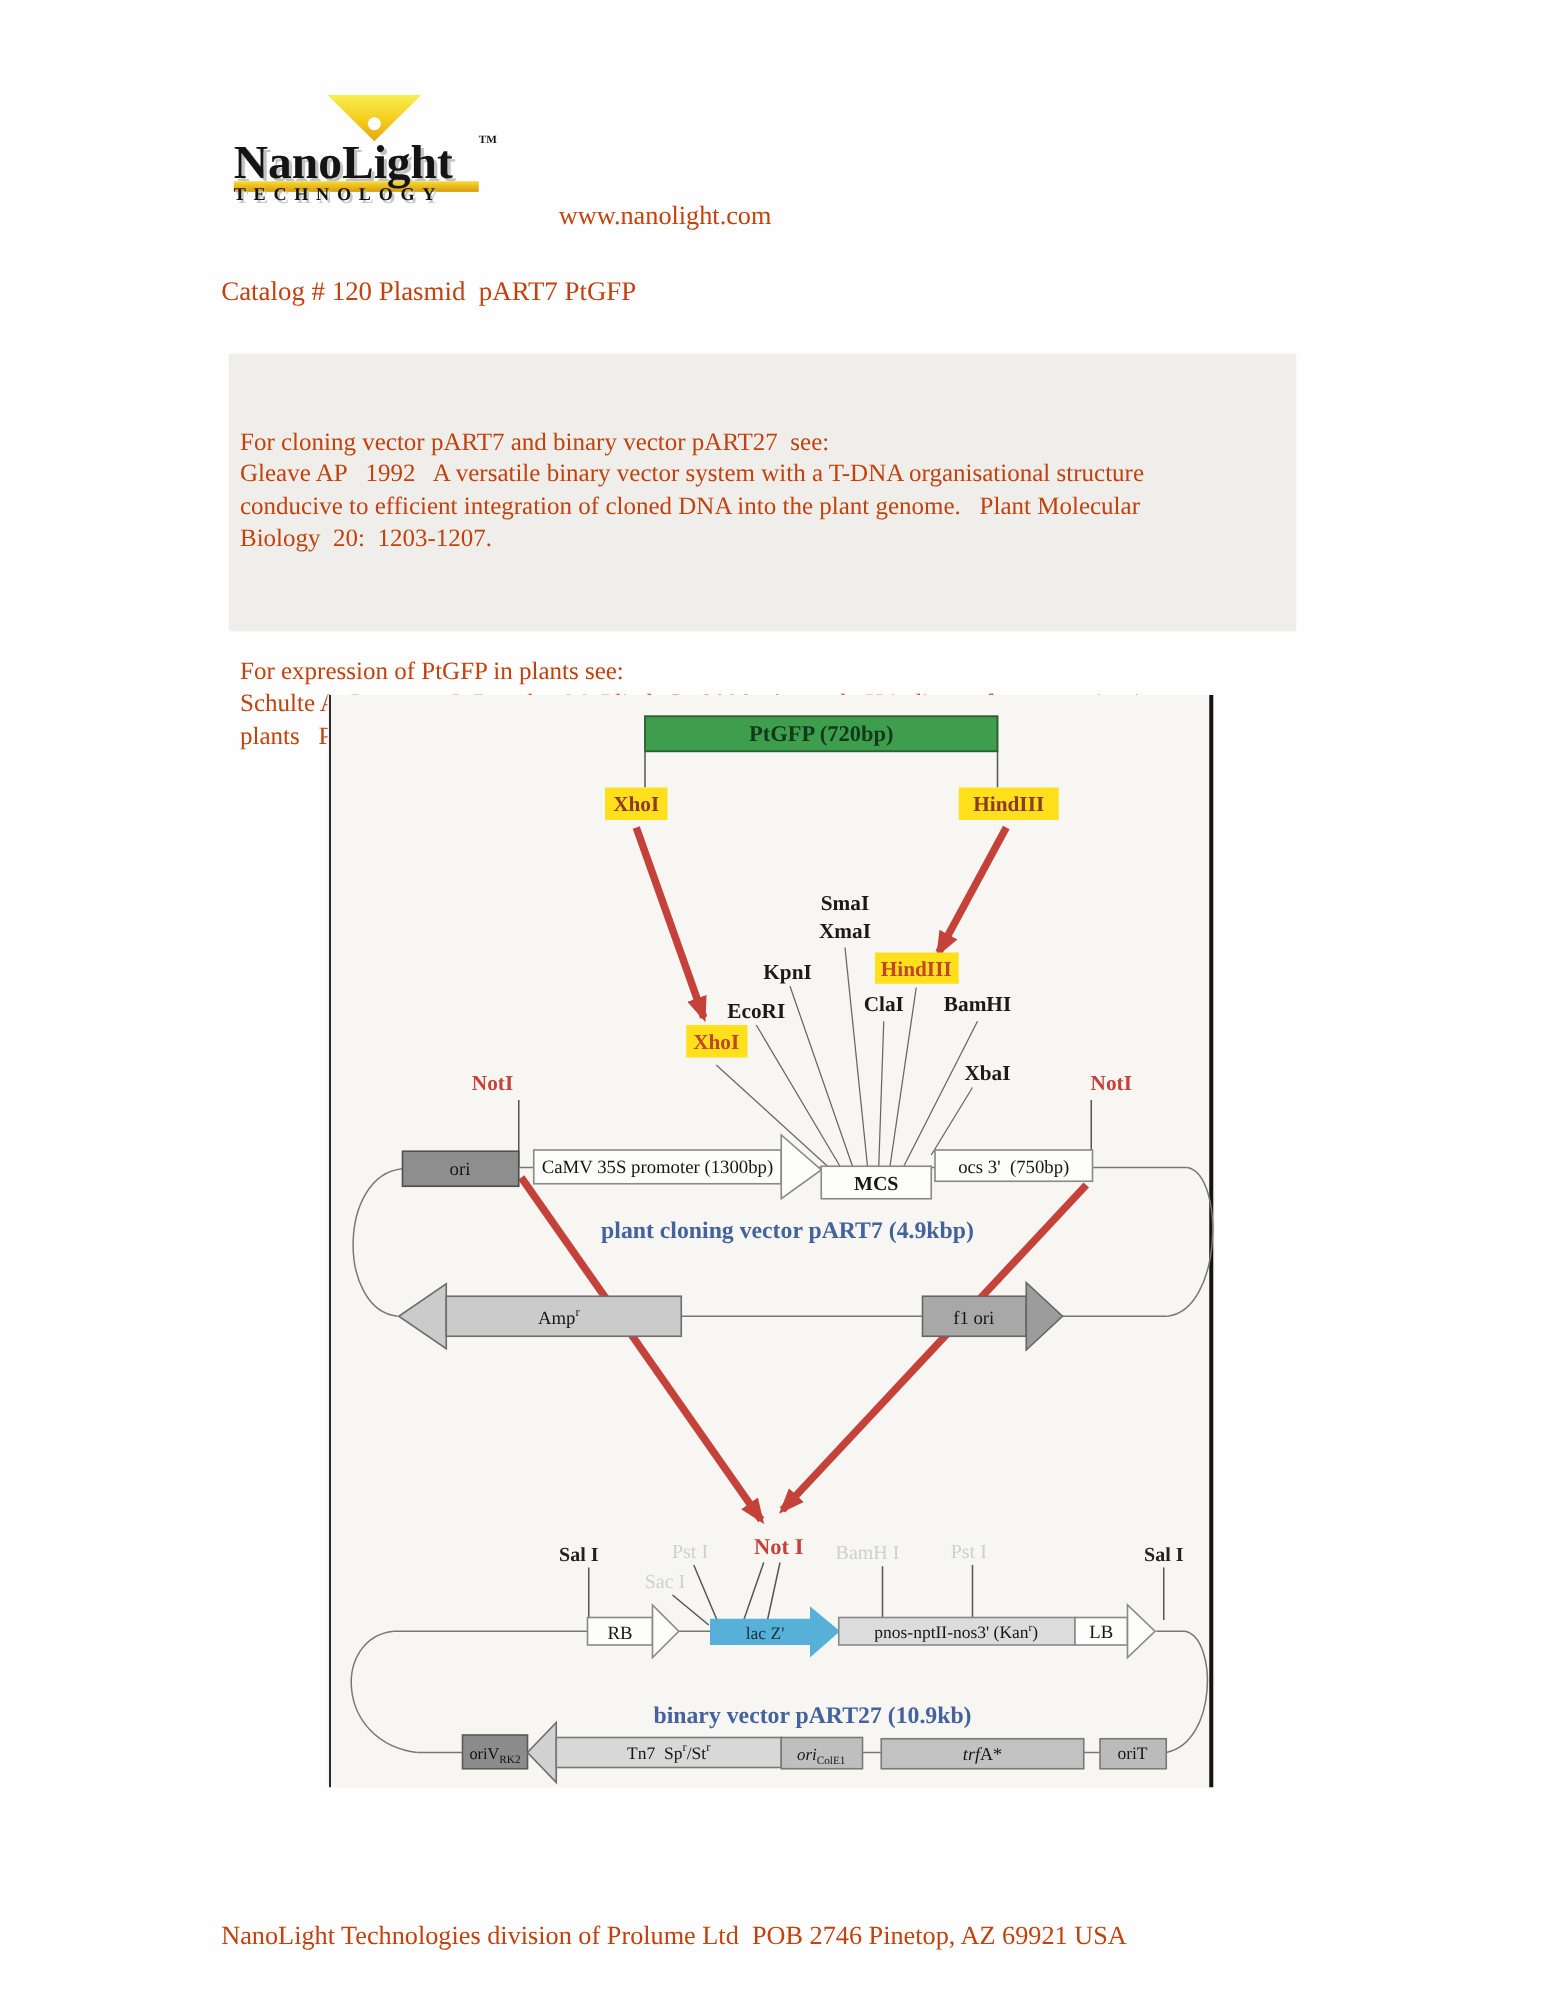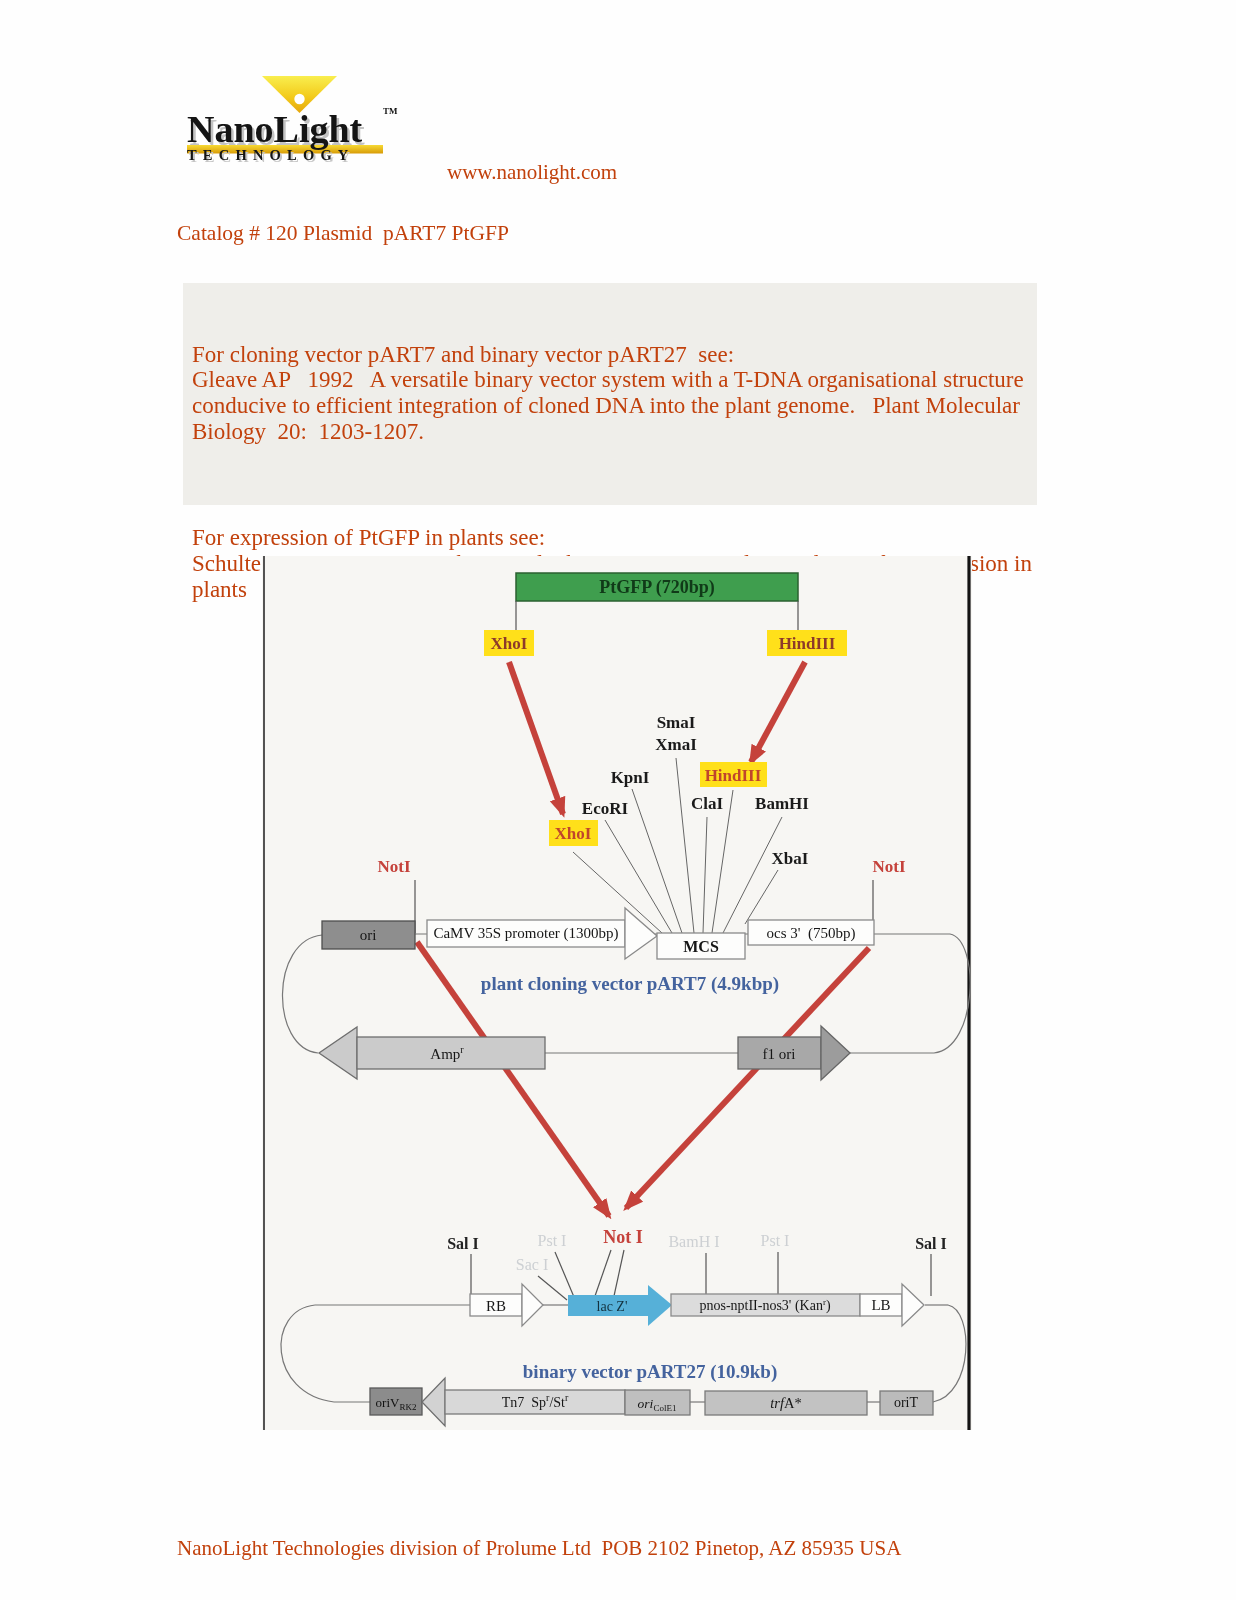--- a/index.html
+++ b/index.html
@@ -10,21 +10,21 @@
   .page{
     position:relative; width:1236px; height:1600px; background:#fefefe;
     font-family:"Liberation Serif","DejaVu Serif",serif; color:#c2410c;
     margin:0 auto; overflow:hidden;
   }
   .abs{position:absolute;}
   .website{left:447px; top:160px; font-size:21px;}
   .catalog{left:177px; top:198px; font-size:21.5px; white-space:pre-wrap;margin-top:23px;}
   .refblock{
     left:183px; top:283px; width:854px; height:222px; background:#efeeea;
-    font-size:23px; line-height:25.8px; white-space:pre-wrap;
+    font-size:20px; line-height:25.8px; white-space:pre-wrap;
   }
   .refblock p{margin:0; padding:0 0 0 9px;}
   .refblock .p1{padding-top:7px;}
   .refblock .p2{padding-top:29px;}
   .footer{left:177px; top:1468px; width:900px; font-size:21px; line-height:32px; white-space:pre-wrap;}
   
   svg text{font-family:"Liberation Serif","DejaVu Serif",serif;}
   .pre{white-space:pre;}
   .ins-t{font-size:18px; font-weight:bold; fill:#103a18;}
   .site-maroon{font-size:17px; font-weight:bold; fill:var(--maroon);}
@@ -237,17 +237,17 @@
     <text x="395" y="852" text-anchor="middle" font-size="13.5" fill="#161616"><tspan font-style="italic">ori</tspan><tspan dy="3" font-size="9">ColE1</tspan></text>
 
     <rect x="443" y="835" width="162" height="24" fill="#c2c2c2" stroke="#7a7a7a" stroke-width="1.3"></rect>
     <text x="524" y="852" text-anchor="middle" font-size="14.5" fill="#161616"><tspan font-style="italic">trf</tspan><tspan>A*</tspan></text>
 
     <rect x="618" y="835" width="53" height="24" fill="#bbbbbb" stroke="#7a7a7a" stroke-width="1.3"></rect>
     <text x="644" y="851" text-anchor="middle" font-size="14" fill="#161616">oriT</text>
   </svg>
 
   <div class="abs footer">
-    <div>NanoLight Technologies division of Prolume Ltd  POB 2102 Pinetop, AZ 85935 USA</div>
+    <div>NanoLight Technologies division of Prolume Ltd  POB 2746 Pinetop, AZ 69921 USA</div>
     
   </div>
 
 </div>
 
 </body></html>

